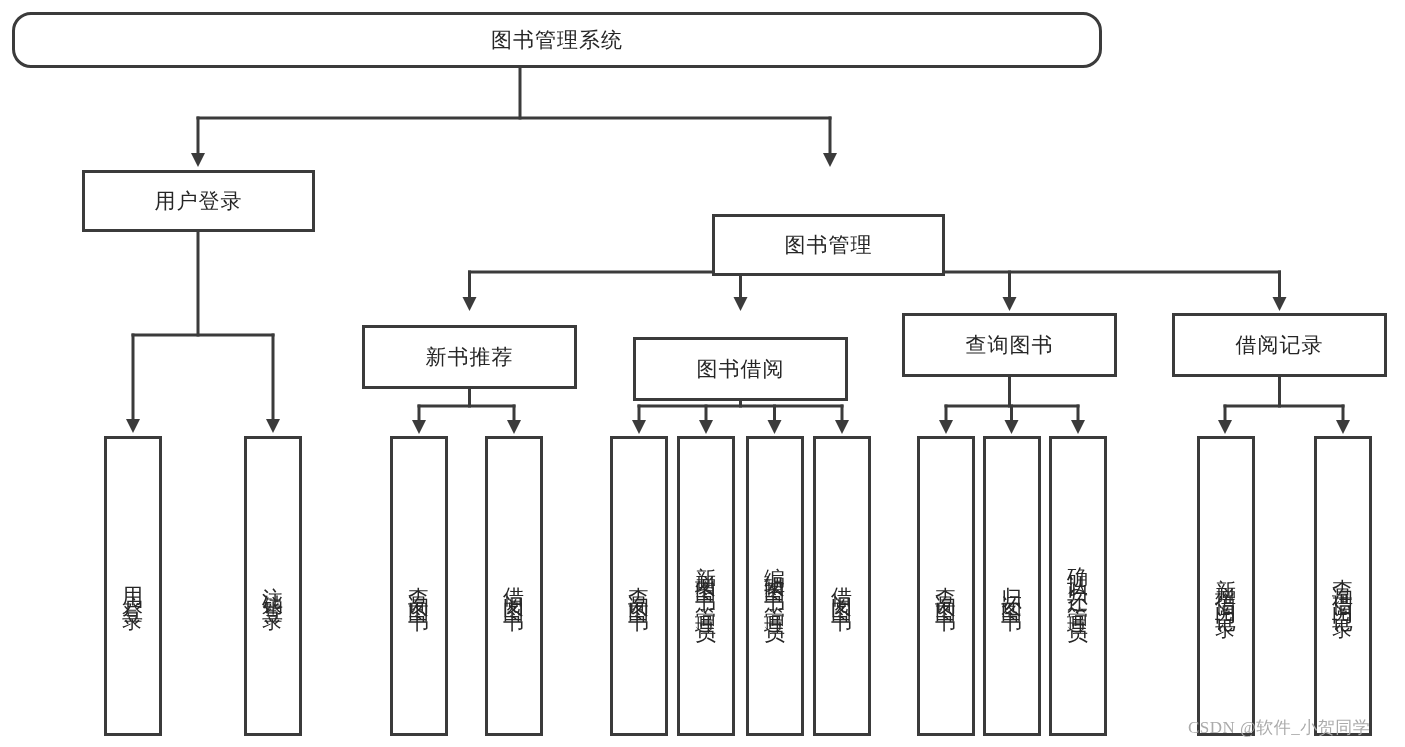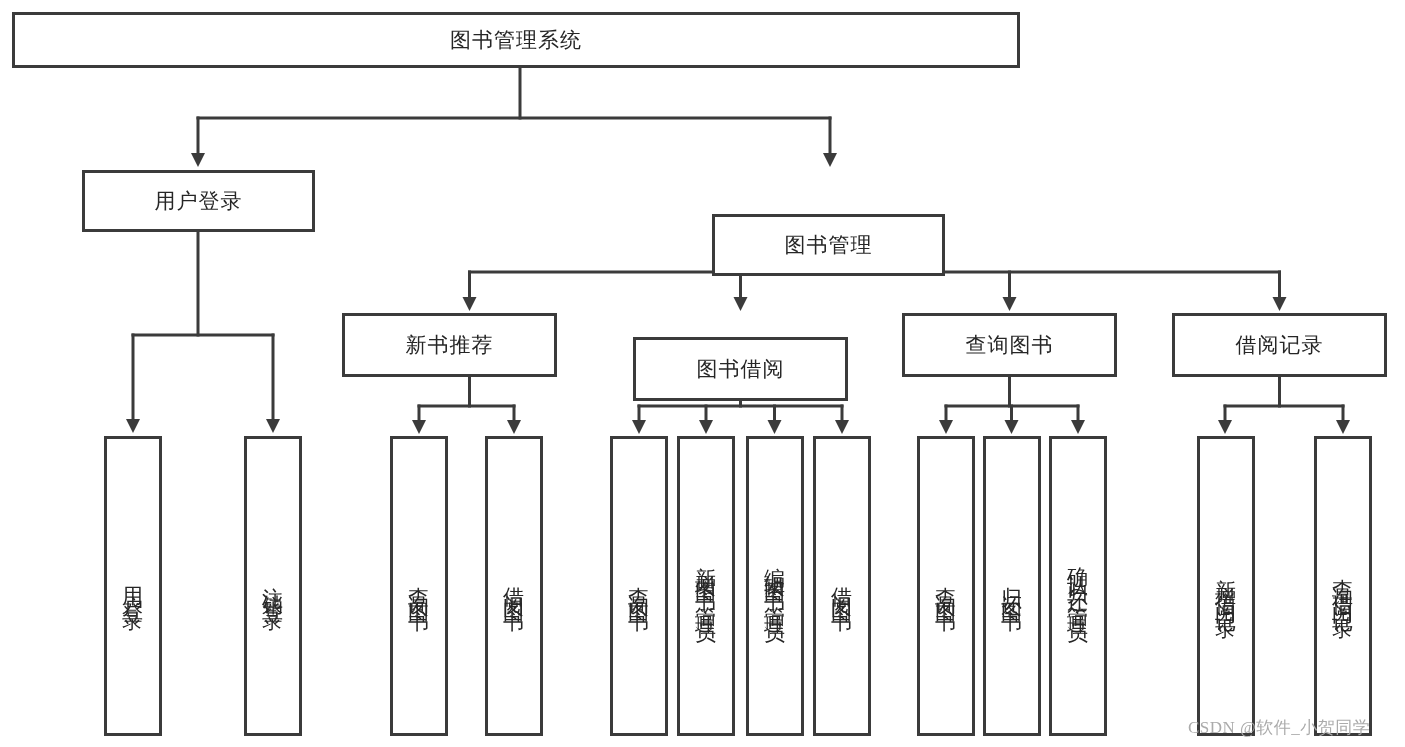--- a/index.html
+++ b/index.html
@@ -34,26 +34,26 @@
     border: 3px solid var(--line);
     background: #fff;
     display: flex;
     align-items: center;
     justify-content: center;
     font-size: 21px;
     color: var(--text);
     letter-spacing: 1px;
     z-index: 2;
   }
-  .root { left: 12px; top: 12px; width: 1008px; height: 56px; }
+  .root { left: 12px; top: 12px; width: 1090px; height: 56px; border-radius: 19px; }
   .lvl2 { top: 170px; width: 233px; height: 62px; }
   .n-user-login     { left: 82px; }
   .n-book-mgmt      { left: 712px; margin-top: 44px; }
   .lvl3 { top: 313px; width: 215px; height: 64px; }
-  .n-new-book       { left: 342px; }
+  .n-new-book       { left: 362px; margin-top: 12px; }
   .n-book-borrow    { left: 633px; margin-top: 24px; }
   .n-current-borrow { left: 902px; }
   .n-borrow-record  { left: 1172px; }
 
   .leaf {
     position: absolute;
     top: 436px;
     width: 58px;
     height: 300px;
     border: 3px solid var(--line);

